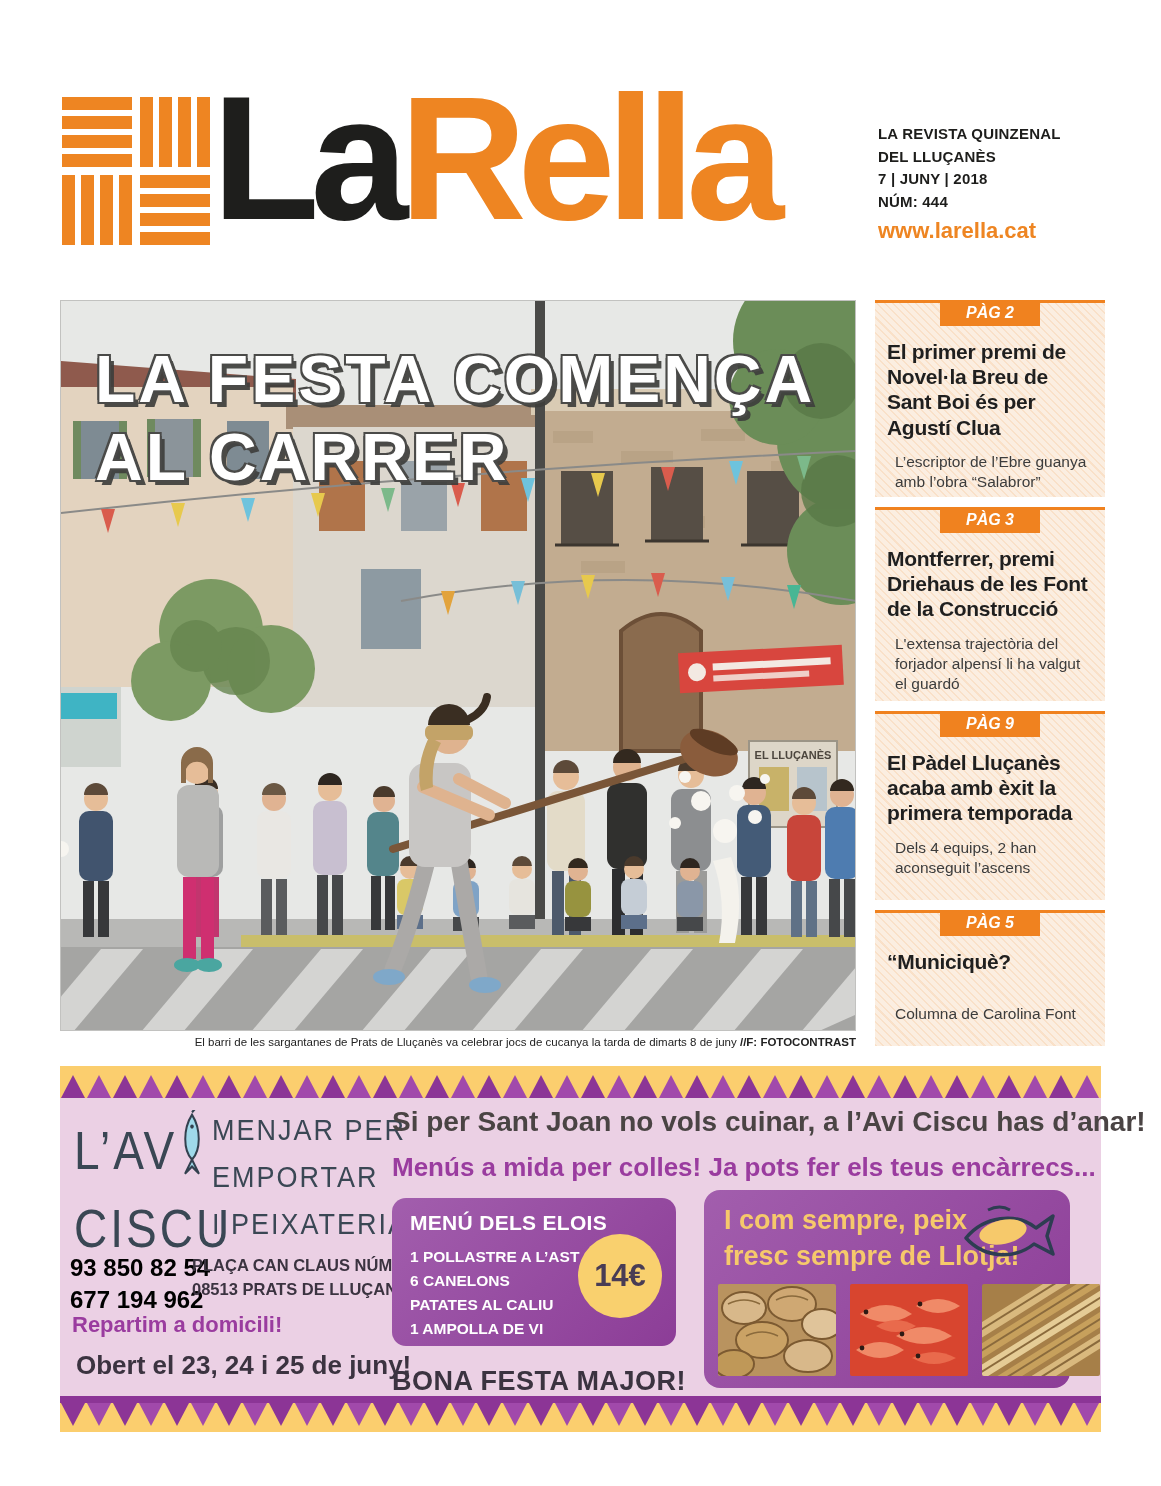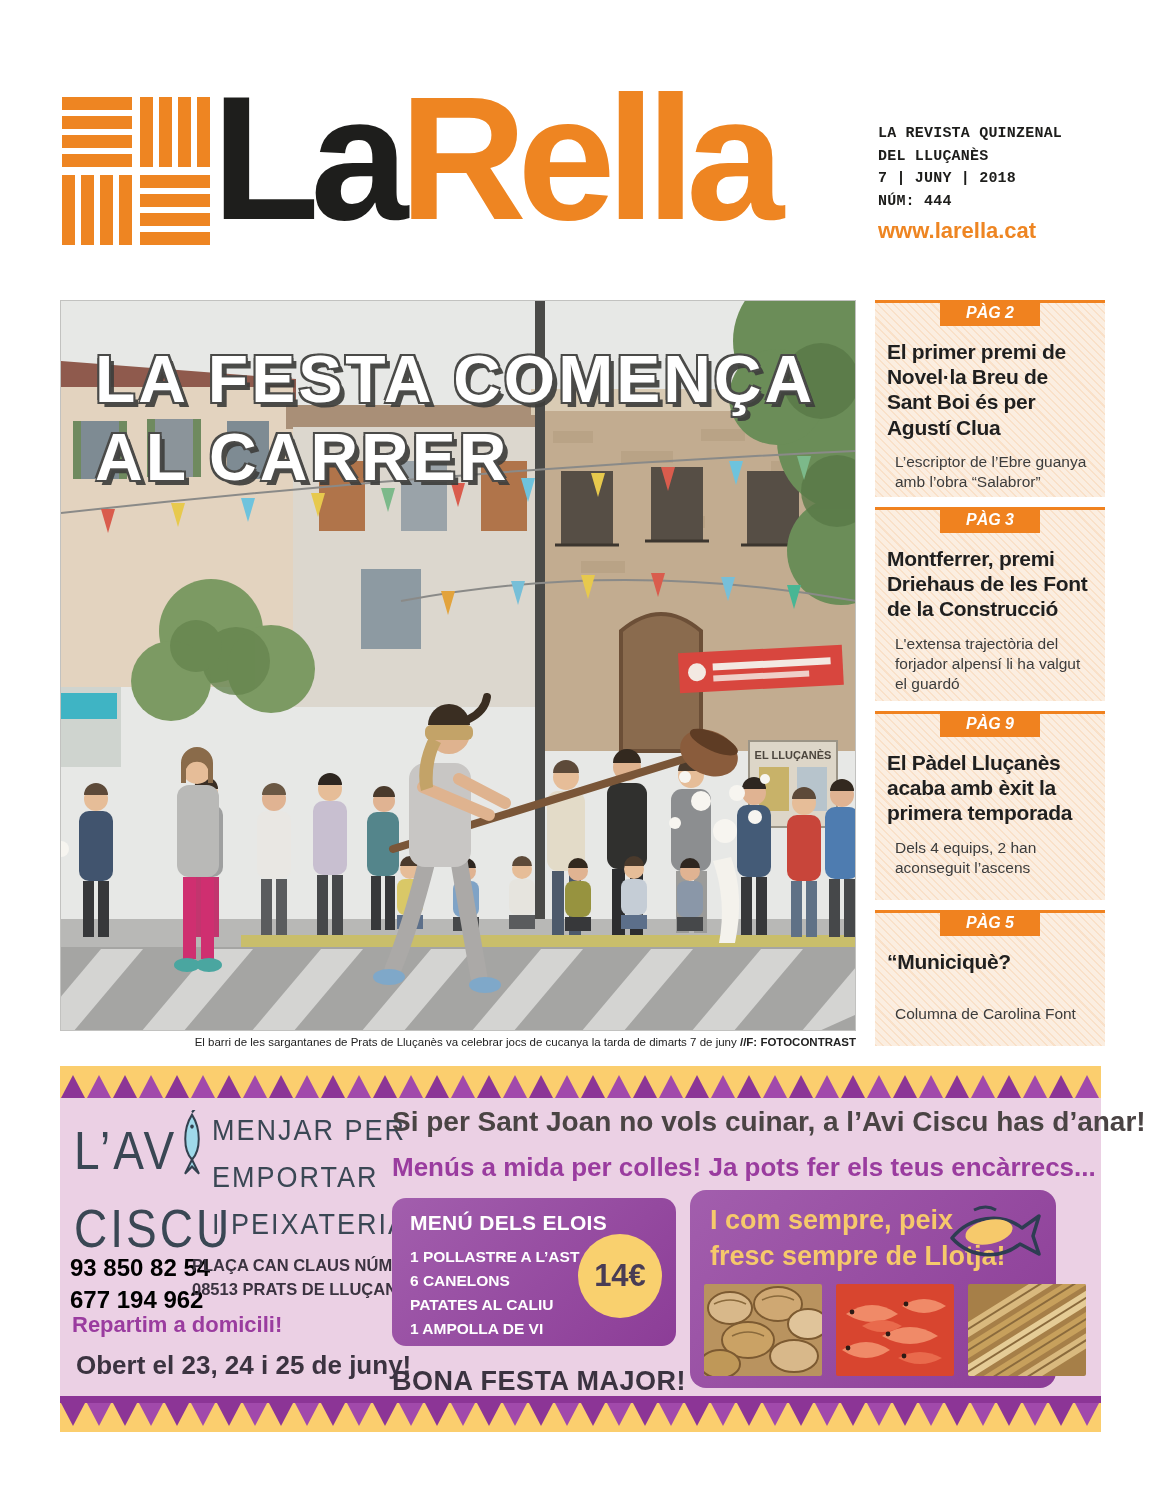--- a/index.html
+++ b/index.html
@@ -6,21 +6,21 @@
   body{font-family:"Liberation Sans", sans-serif;}
   .page{position:relative;width:1161px;height:1486px;background:#fff;overflow:hidden;margin:0 auto;}
 
   
   .logo-mark{position:absolute;left:62px;top:97px;}
   .wordmark{position:absolute;left:212px;top:78px;font-size:176px;font-weight:800;
     letter-spacing:-9px;line-height:160px;white-space:nowrap;}
   .wordmark .black{color:#1e1e1c;}
   .wordmark .orange{color:#ee8522;}
   .mast-info{position:absolute;left:878px;top:123px;font-size:15px;font-weight:bold;
-    color:#1d1d1b;line-height:1.5;letter-spacing:.2px;font-family:Liberation Mono, monospace;}
+    color:#1d1d1b;line-height:1.5;letter-spacing:.2px;}
   .mast-site{position:absolute;left:878px;top:218px;font-size:22px;font-weight:bold;color:#ee8522;}
 
   
   .photo-wrap{position:absolute;left:60px;top:300px;width:796px;height:731px;
     border:1px solid #c2c2c0;box-sizing:border-box;overflow:hidden;background:#e7e8e6;}
   .cover-headline{position:absolute;left:34px;top:40px;color:#fff;font-weight:800;
     font-size:66px;line-height:1.18;letter-spacing:3px;white-space:nowrap;
     text-shadow:-2px -2px 0 #4a4a48, 2px -2px 0 #4a4a48, -2px 2px 0 #4a4a48,
       2px 2px 0 #4a4a48, 5px 5px 0 rgba(62,62,60,.92);}
   .caption{position:absolute;left:60px;top:1036px;width:796px;text-align:right;
@@ -64,21 +64,21 @@
   .ad .headline{position:absolute;left:332px;top:40px;font-size:28px;font-weight:bold;color:#4a4444;white-space:nowrap;}
   .ad .subheadline{position:absolute;left:332px;top:86px;font-size:26px;font-weight:bold;color:#9a3c9f;white-space:nowrap;}
   .menu-box{position:absolute;left:332px;top:132px;width:284px;height:148px;border-radius:14px;
     background:linear-gradient(135deg,#a25ead 0%,#8c3d97 100%);}
   .menu-box .mtitle{position:absolute;left:18px;top:13px;font-size:21px;font-weight:bold;color:#fff;letter-spacing:.3px;}
   .menu-box .mitems{position:absolute;left:18px;top:47px;font-size:15.5px;font-weight:bold;color:#fff;line-height:1.55;}
   .menu-box .price{position:absolute;right:14px;top:36px;width:84px;height:84px;border-radius:50%;
     background:#f9d06e;display:flex;align-items:center;justify-content:center;
     font-size:31px;font-weight:bold;color:#493c55;}
   .festa{position:absolute;left:332px;top:300px;font-size:27px;font-weight:bold;color:#3b3340;letter-spacing:.5px;}
-  .fish-box{position:absolute;left:630px;top:124px;width:366px;height:198px;border-radius:16px;
+  .fish-box{position:absolute;left:644px;top:124px;width:366px;height:198px;border-radius:16px;
     background:linear-gradient(135deg,#a25ead 0%,#8c3d97 100%);}
   .fish-box .ftext{position:absolute;left:20px;top:12px;font-size:27px;font-weight:bold;
     color:#f6c96b;line-height:1.35;}
   .fish-box .ficon{position:absolute;right:12px;top:12px;}
   .fish-box .photos{position:absolute;left:14px;top:94px;display:flex;gap:14px;}
   .fish-box .photos svg{display:block;border-radius:2px;}
 </style>
 </head>
 <body>
 
@@ -398,21 +398,21 @@
         <rect x="364" y="424" width="48" height="15" rx="6" fill="#c3a368"></rect>
         <path d="M368,436 q-14,30 -8,54 l12,-4 q-2,-26 8,-44 Z" fill="#c3a368"></path>
         <path d="M408,418 q16,-8 18,-22" stroke="#3a2e22" stroke-width="8" fill="none" stroke-linecap="round"></path>
       </g>
     </svg>
     <div class="cover-headline">
       <div>LA FESTA COMENÇA</div>
       <div>AL CARRER</div>
     </div>
   </div>
-  <div class="caption"><span>El barri de les sargantanes de Prats de Lluçanès va celebrar jocs de cucanya la tarda de dimarts 7 de juny </span><b>//F: FOTOCONTRAST</b></div>
+  <div class="caption"><span>El barri de les sargantanes de Prats de Lluçanès va celebrar jocs de cucanya la tarda de dimarts 8 de juny </span><b>//F: FOTOCONTRAST</b></div>
 
   <div class="card card1">
     <div class="tag">PÀG 2</div>
     <h3>El primer premi de Novel·la Breu de Sant Boi és per Agustí Clua</h3>
     <p>L’escriptor de l’Ebre guanya amb l’obra “Salabror”</p>
   </div>
   <div class="card card2">
     <div class="tag">PÀG 3</div>
     <h3>Montferrer, premi Driehaus de les Font de la Construcció</h3>
     <p>L'extensa trajectòria del forjador alpensí li ha valgut el guardó</p>

